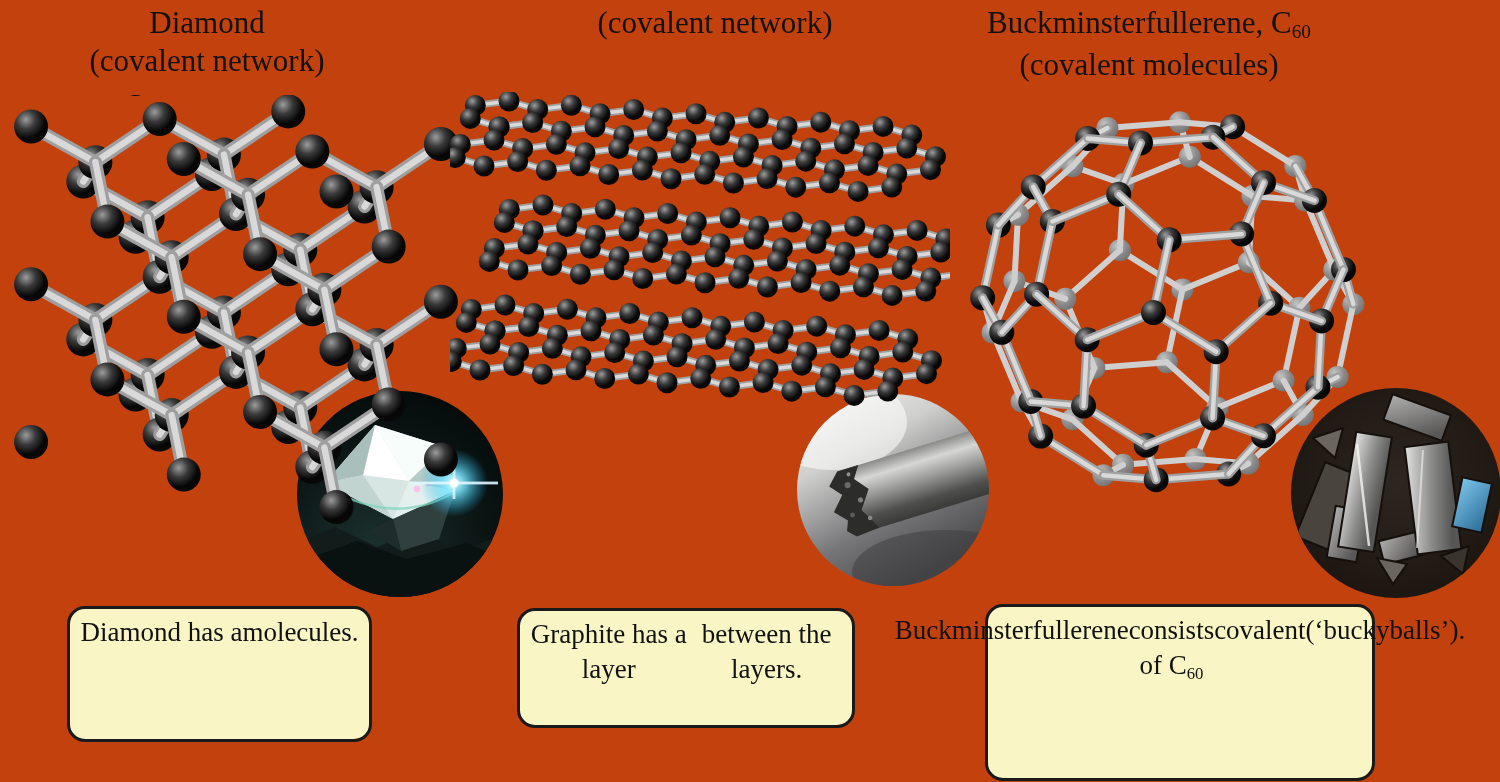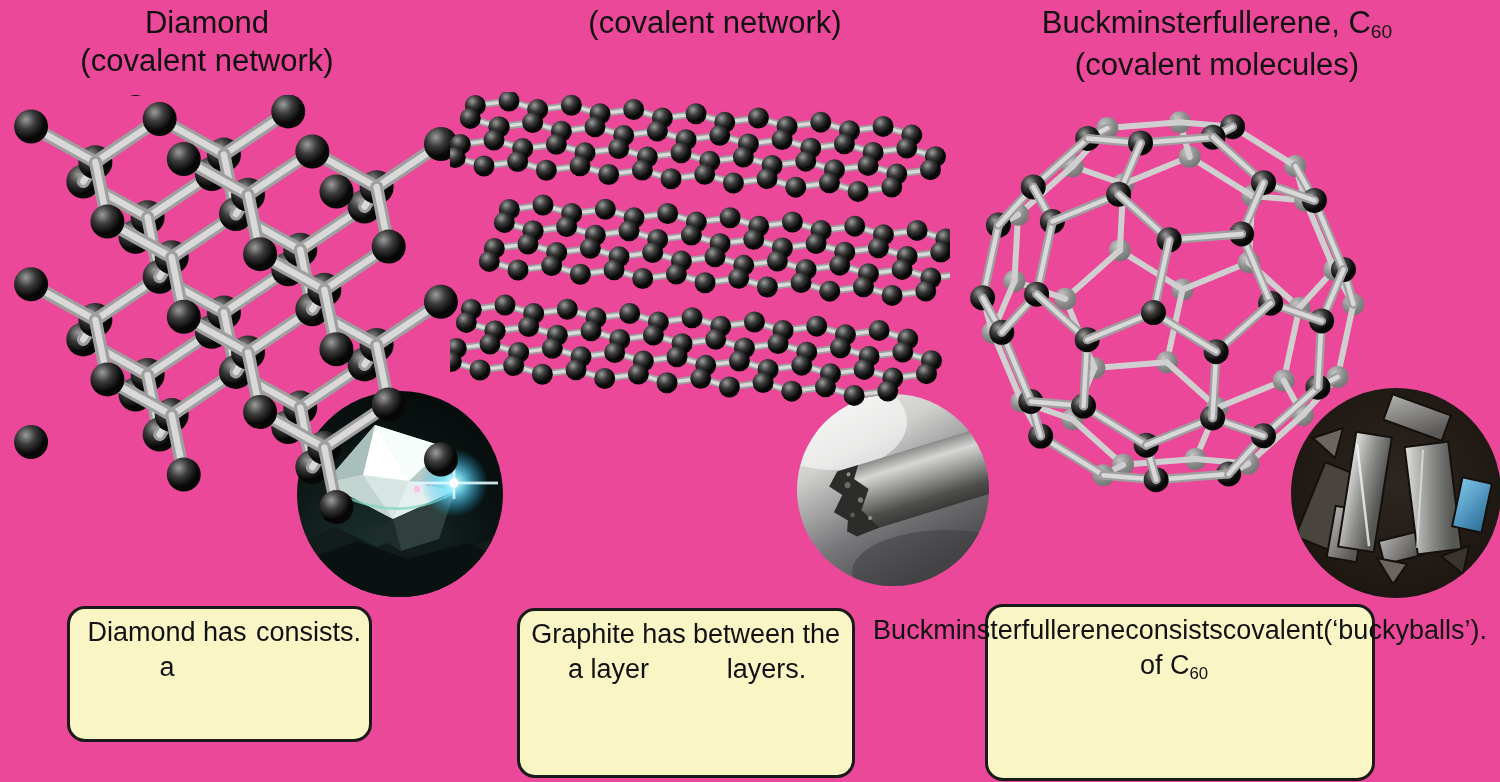--- a/index.html
+++ b/index.html
@@ -1,38 +1,38 @@
 <!DOCTYPE html>
 <html><head>
 <meta charset="utf-8">
 <style>
   html,body{margin:0;padding:0;background:#fff;}
-  .canvas{position:relative;width:1500px;height:782px;background:#ec4899;overflow:hidden;
-          font-family:Liberation Sans, sans-serif;color:#111;}
+  .canvas{position:relative;width:1500px;height:782px;background:#c2410c;overflow:hidden;
+          font-family:Liberation Serif, serif;color:#111;}
   .col-title{position:absolute;top:4px;text-align:center;font-size:31px;line-height:38px;z-index:3;}
   .sub{font-size:62%;position:relative;top:0.28em;}
   .struct-svg{position:absolute;z-index:2;}
   .photo{position:absolute;z-index:1;border-radius:50%;overflow:hidden;}
   .caption-box{position:absolute;z-index:3;background:#faf5c4;border:3px solid #1a1a1a;border-radius:18px;
                display:flex;flex-direction:row;justify-content:center;text-align:center;
                font-size:27px;line-height:35px;box-sizing:border-box;padding:6px 8px;}
 </style>
 </head>
 <body>
 
 <div class="canvas">
 
   <div class="col-title" style="left:7px;width:400px;">
     <div>Diamond</div>
     <div>(covalent network)</div>
   </div>
   <div class="col-title" style="left:515px;width:400px;">
     <div>(covalent network)</div>
   </div>
-  <div class="col-title" style="left:964px;width:506px;">
+  <div class="col-title" style="left:896px;width:506px;">
     <div><span>Buckminsterfullerene, C</span><span class="sub">60</span></div>
     <div>(covalent molecules)</div>
   </div>
 
   <div class="photo" style="left:297px;top:391px;width:206px;height:206px;">
     <svg viewBox="0 0 206 206" width="206" height="206">
       <defs>
         <radialGradient id="dpBg" cx="0.38" cy="0.78" r="0.95">
           <stop offset="0%" stop-color="#1c322f"></stop>
             <stop offset="55%" stop-color="#0b1514"></stop>
@@ -1242,23 +1242,23 @@
       <circle cx="221.220992641414" cy="151.81912896069278" r="12.5" fill="url(#svg-bucky-gA)"></circle>
       <line x1="268.1730954662067" y1="263.67224733700806" x2="205.47106773636338" y2="224.5372514903782" stroke="#9f9f9f" stroke-width="9" stroke-linecap="round"></line>
       <line x1="268.1730954662067" y1="263.67224733700806" x2="205.47106773636338" y2="224.5372514903782" stroke="#d9d9d9" stroke-width="4.5" stroke-linecap="round"></line>
       <line x1="221.220992641414" y1="151.81912896069278" x2="205.47106773636338" y2="224.5372514903782" stroke="#9f9f9f" stroke-width="9" stroke-linecap="round"></line>
       <line x1="221.220992641414" y1="151.81912896069278" x2="205.47106773636338" y2="224.5372514903782" stroke="#d9d9d9" stroke-width="4.5" stroke-linecap="round"></line>
       <circle cx="205.47106773636338" cy="224.5372514903782" r="12.5" fill="url(#svg-bucky-gA)"></circle>
     </svg>
 
   <div class="caption-box" style="left:67px;top:606px;width:305px;height:136px;">
     <div>Diamond has a</div>
-    <div>consists.</div>
+    <div>molecules.</div>
   </div>
-  <div class="caption-box" style="left:517px;top:608px;width:338px;height:170px;">
+  <div class="caption-box" style="left:517px;top:608px;width:338px;height:120px;">
     <div>Graphite has a layer</div>
     <div>between the layers.</div>
   </div>
   <div class="caption-box" style="left:985px;top:604px;width:390px;height:177px;">
     <div>Buckminsterfullerene</div>
     <div><span>consists of C</span><span class="sub">60</span></div>
     <div>covalent</div>
     <div>(‘buckyballs’).</div>
   </div>
 

